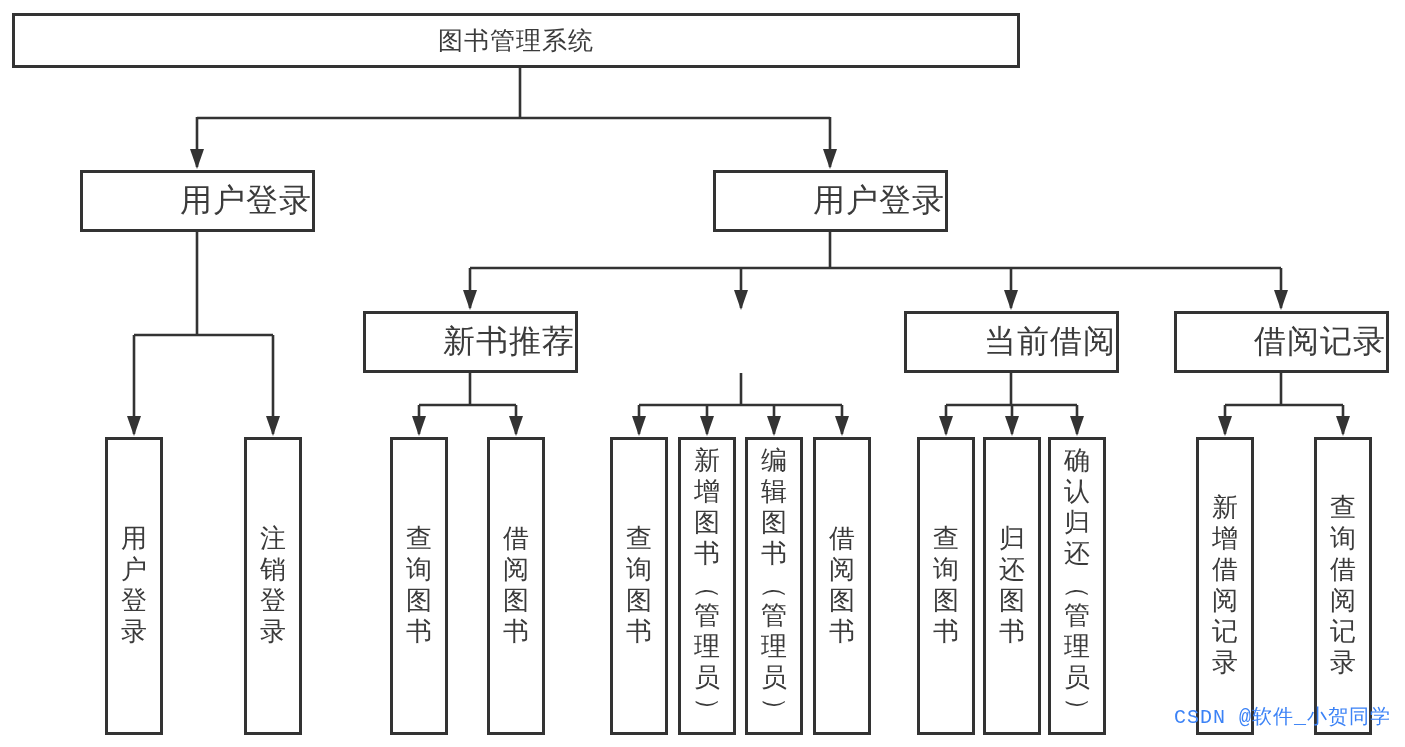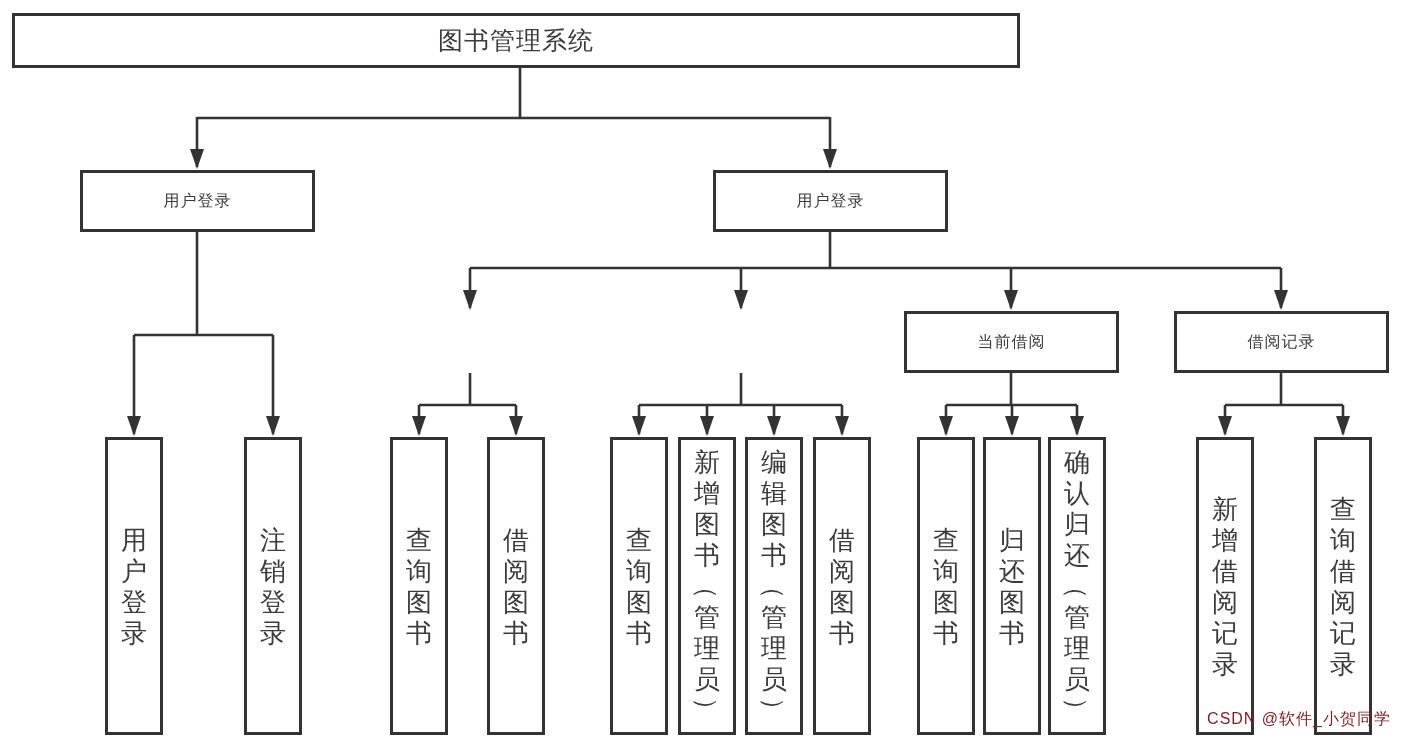--- a/index.html
+++ b/index.html
@@ -1,38 +1,38 @@
 <!DOCTYPE html>
 <html><head>
 <meta charset="utf-8">
 <style>
   html,body { margin:0; padding:0; background:#ffffff; }
   .canvas {
     position:relative; width:1405px; height:737px; background:#ffffff;
-    font-family:Liberation Sans, sans-serif; overflow:hidden;
+    font-family:Liberation Mono, monospace; overflow:hidden;
   }
   .wires { position:absolute; left:0; top:0; width:1405px; height:747px; }
   .hbox {
     position:absolute; box-sizing:border-box;
     border:3px solid #333333; background:#ffffff;
     display:flex; align-items:center; justify-content:center;
     font-size:25px; color:#3b3b3b; letter-spacing:1px;
   }
-  .lvl23 { font-size:16px; }
+  .lvl23 { font-size:32px;justify-content:flex-end; }
   .vbox {
     position:absolute; top:437px; width:58px; height:298px; box-sizing:border-box;
     border:3px solid #333333; background:#ffffff;
     display:flex; flex-direction:column; align-items:center; justify-content:center;
     gap:5px; font-size:26px; color:#3b3b3b;
   }
   .vchar { display:block; line-height:1; }
   .rot { transform:rotate(90deg); }
   .watermark {
     position:absolute; right:14px; bottom:7px;
-    font-size:16px; color:#7f1d1d; letter-spacing:1px; z-index:5; white-space:nowrap;
+    font-size:20px; color:#3b82f6; letter-spacing:1px; z-index:5; white-space:nowrap;
   }
 </style>
 </head>
 <body>
 
 <div class="canvas">
 
   <svg class="wires" viewBox="0 0 1405 747" xmlns="http://www.w3.org/2000/svg">
     <defs>
       <marker id="arr" markerUnits="userSpaceOnUse" markerWidth="22" markerHeight="15" refX="18" refY="7" orient="auto">
@@ -87,20 +87,23 @@
     <span>图书管理系统</span>
   </div>
 
   <div class="hbox lvl23" style="left:80px; top:170px; width:235px; height:62px">
     <span>用户登录</span>
   </div>
   <div class="hbox lvl23" style="left:713px; top:170px; width:235px; height:62px">
     <span>用户登录</span>
   </div>
 
+  <div class="hbox lvl23" style="left:363px; top:311px; width:215px; height:62px">
+    <span>新书推荐</span>
+  </div>
   <div class="hbox lvl23" style="left:1174px; top:311px; width:215px; height:62px">
     <span>借阅记录</span>
   </div>
   <div class="hbox lvl23" style="left:904px; top:311px; width:215px; height:62px">
     <span>当前借阅</span>
   </div>
 
   <div class="vbox" style="left:105px">
       <span class="vchar">用</span>
       <span class="vchar">户</span>

